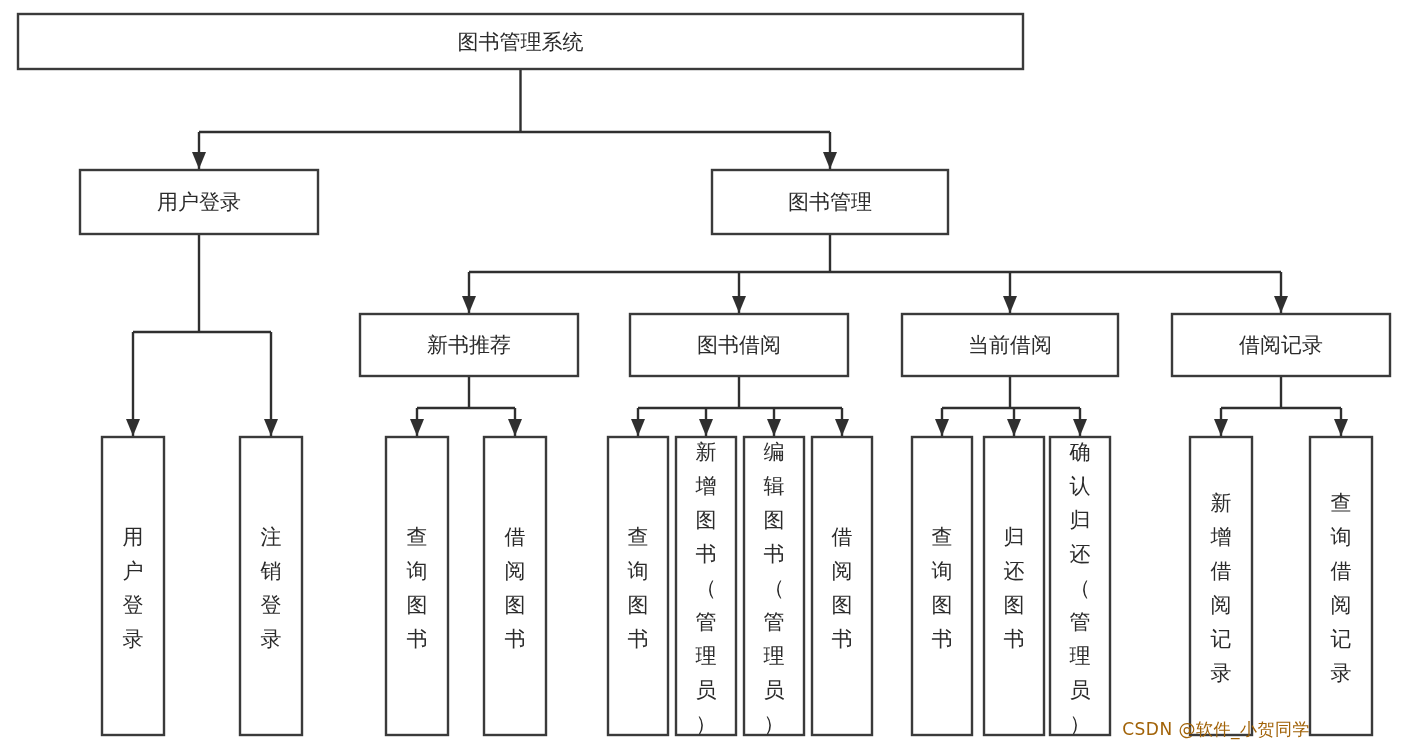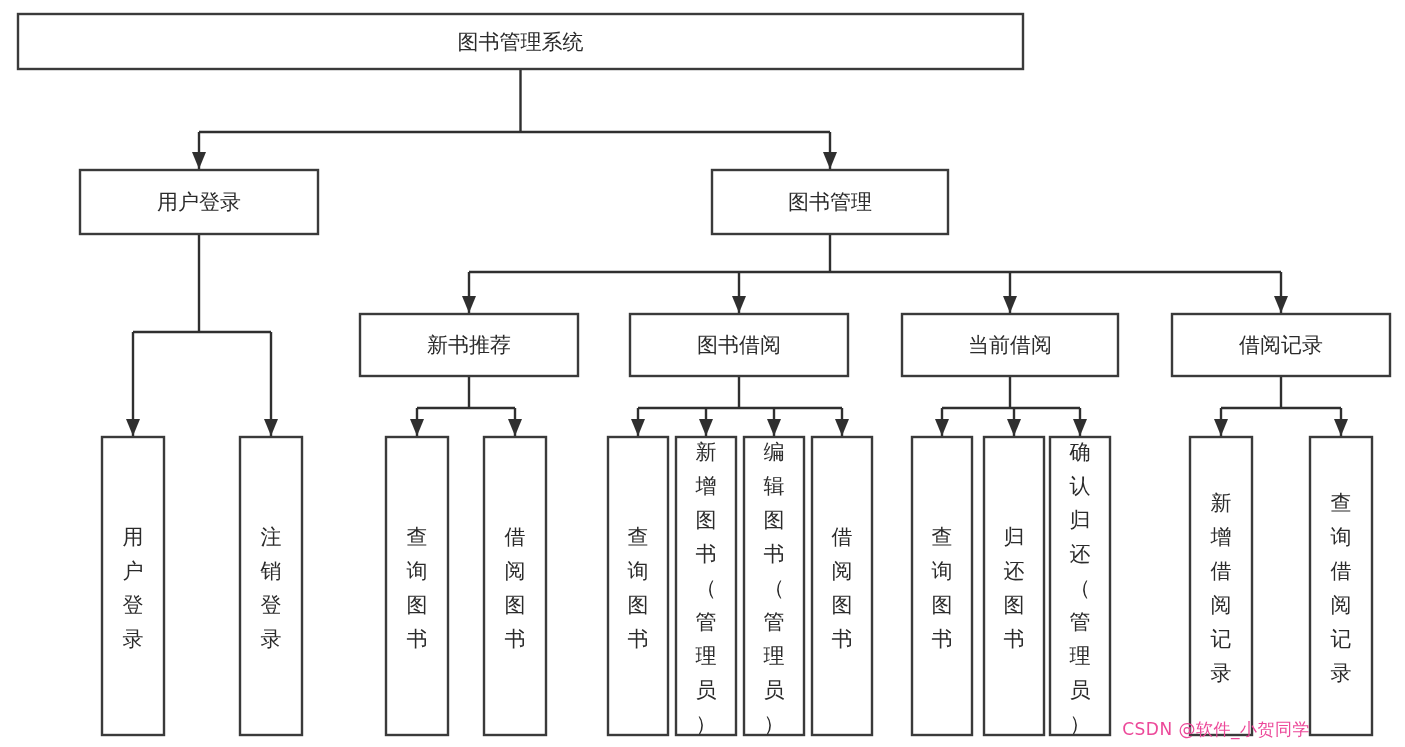--- a/index.html
+++ b/index.html
@@ -50,21 +50,21 @@
     fill: none;
   }
   .arrow-head {
     fill: #2f2f2f;
     stroke: none;
   }
   .watermark {
     position: absolute;
     right: 8px;
     bottom: 6px;
-    color: #ec4899;
+    color: #a16207;
     font-size: 17px;
     font-family: "DejaVu Sans", "Liberation Sans", sans-serif;
     letter-spacing: 0.5px;
     white-space: nowrap;
     user-select: none;
   }
 </style>
 </head>
 <body>
 

